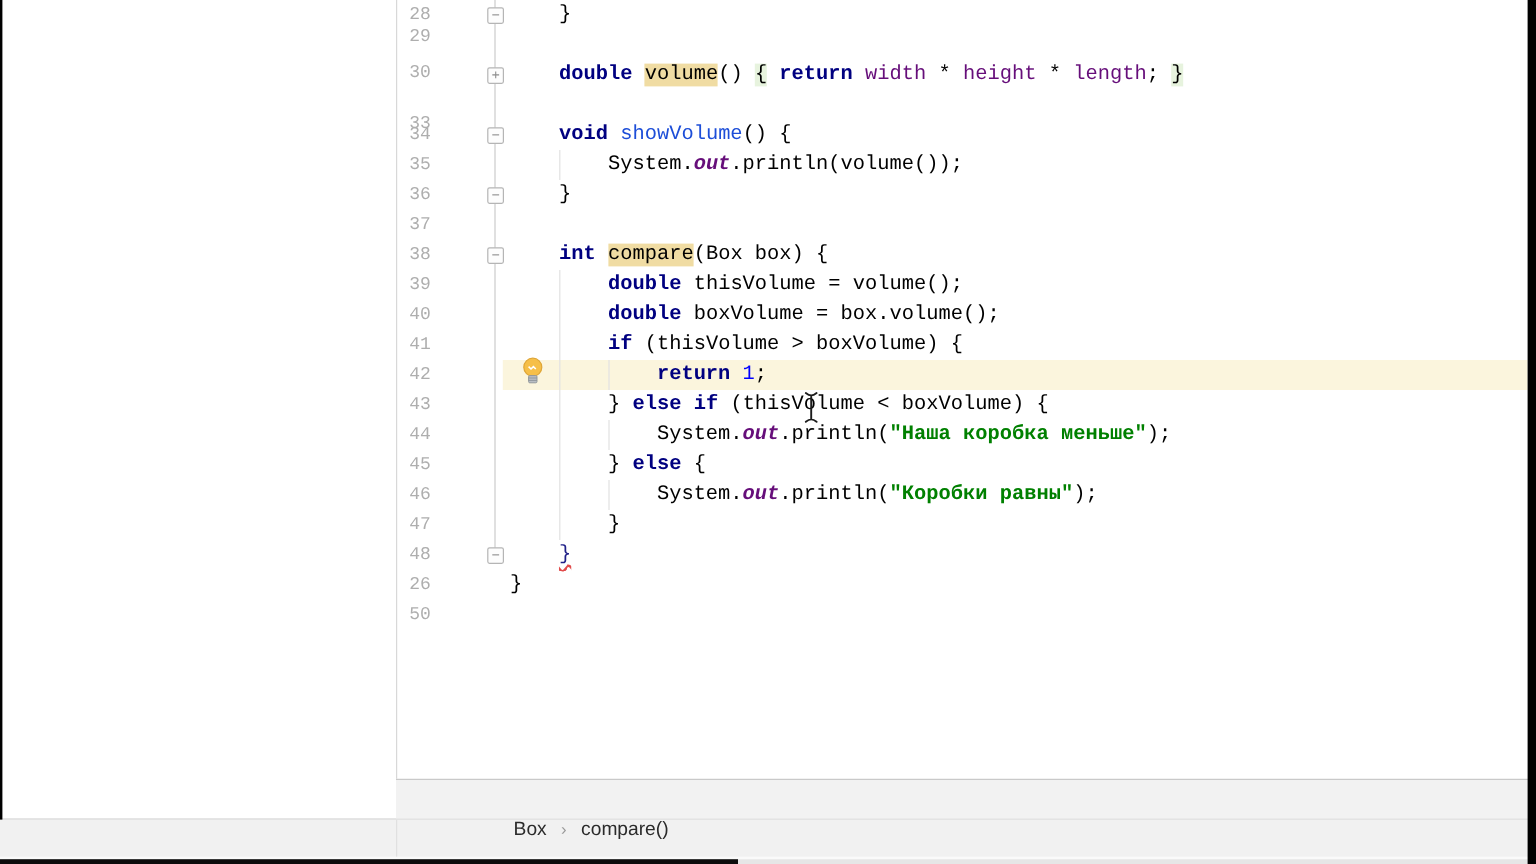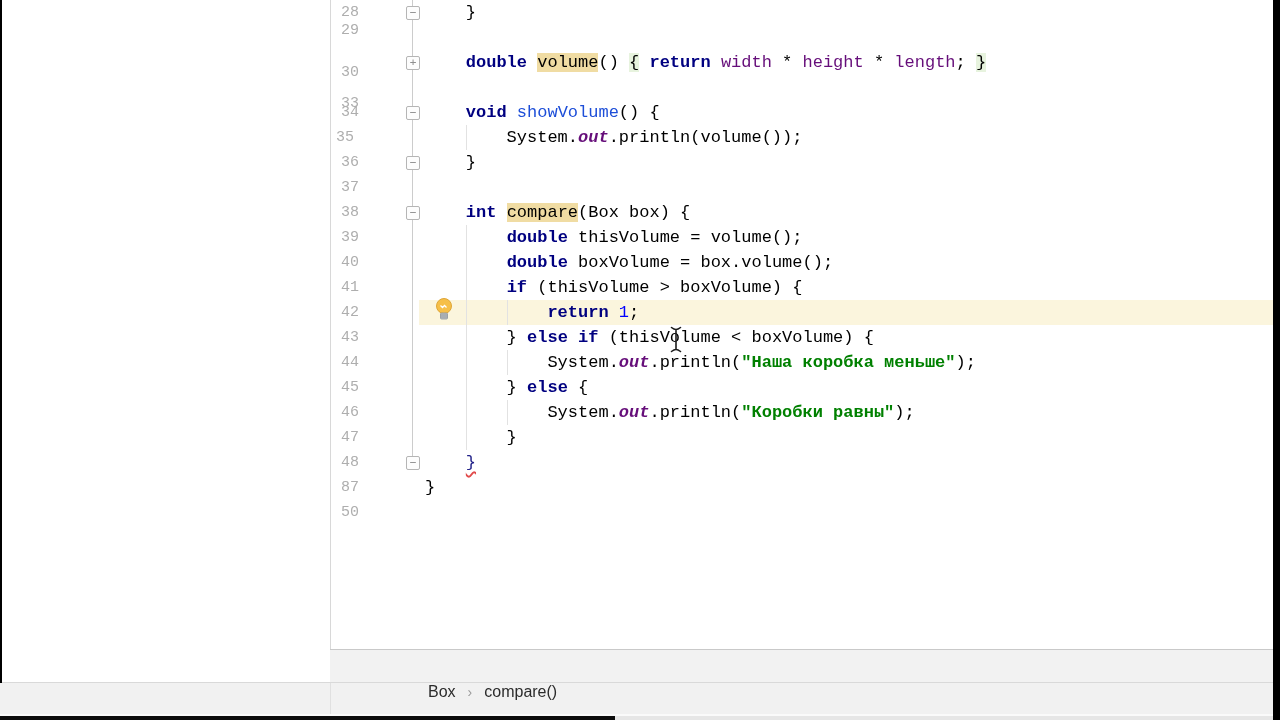--- a/index.html
+++ b/index.html
@@ -60,30 +60,30 @@
 
   <div class="editor" id="editor">
     <div class="gutter-left-border"></div>
     <div class="fold-line"></div>
 
   <div class="gutter-num" style="top: 0px;">28</div>
       <div class="fold-icon" style="top: 6px;">−</div>
       <div class="code-row" style="top: 0px;"><span class="seg-plain">    }</span></div>
       <div class="gutter-num" style="top: 18px;">29</div>
       <div class="code-row" style="top: 25px;"></div>
-      <div class="gutter-num" style="top: 60px;">30</div>
+      <div class="gutter-num" style="top: 48px;">30</div>
       <div class="fold-icon" style="top: 56px;">+</div>
       <div class="code-row" style="top: 50px;"><span class="seg-plain">    </span><span class="seg-kw">double</span><span class="seg-plain"> </span><span class="seg-plain hl-tan">volume</span><span class="seg-plain">() </span><span class="seg-plain hl-green">{</span><span class="seg-plain"> </span><span class="seg-kw">return</span><span class="seg-plain"> </span><span class="seg-fld">width</span><span class="seg-plain"> * </span><span class="seg-fld">height</span><span class="seg-plain"> * </span><span class="seg-fld">length</span><span class="seg-plain">; </span><span class="seg-plain hl-green">}</span></div>
       <div class="gutter-num" style="top: 91px;">33</div>
       <div class="code-row" style="top: 75px;"></div>
       <div class="gutter-num" style="top: 100px;">34</div>
       <div class="fold-icon" style="top: 106px;">−</div>
       <div class="code-row" style="top: 100px;"><span class="seg-plain">    </span><span class="seg-kw">void</span><span class="seg-plain"> </span><span class="seg-gray">showVolume</span><span class="seg-plain">() {</span></div>
       <div class="indent-guide" style="left: 135.84px; top: 125px;"></div>
-      <div class="gutter-num" style="top: 125px; text-align: center;">35</div>
+      <div class="gutter-num" style="top: 125px;">35</div>
       <div class="code-row" style="top: 125px;"><span class="seg-plain">        System.</span><span class="seg-out">out</span><span class="seg-plain">.println(volume());</span></div>
       <div class="gutter-num" style="top: 150px;">36</div>
       <div class="fold-icon" style="top: 156px;">−</div>
       <div class="code-row" style="top: 150px;"><span class="seg-plain">    }</span></div>
       <div class="gutter-num" style="top: 175px;">37</div>
       <div class="code-row" style="top: 175px;"></div>
       <div class="gutter-num" style="top: 200px;">38</div>
       <div class="fold-icon" style="top: 206px;">−</div>
       <div class="code-row" style="top: 200px;"><span class="seg-plain">    </span><span class="seg-kw">int</span><span class="seg-plain"> </span><span class="seg-plain hl-tan">compare</span><span class="seg-plain">(Box box) {</span></div>
       <div class="indent-guide" style="left: 135.84px; top: 225px;"></div>
@@ -120,21 +120,21 @@
       <div class="indent-guide" style="left: 135.84px; top: 400px;"></div>
       <div class="indent-guide" style="left: 176.68px; top: 400px;"></div>
       <div class="gutter-num" style="top: 400px;">46</div>
       <div class="code-row" style="top: 400px;"><span class="seg-plain">            System.</span><span class="seg-out">out</span><span class="seg-plain">.println(</span><span class="seg-str">"Коробки равны"</span><span class="seg-plain">);</span></div>
       <div class="indent-guide" style="left: 135.84px; top: 425px;"></div>
       <div class="gutter-num" style="top: 425px;">47</div>
       <div class="code-row" style="top: 425px;"><span class="seg-plain">        }</span></div>
       <div class="gutter-num" style="top: 450px;">48</div>
       <div class="fold-icon" style="top: 456px;">−</div>
       <div class="code-row" style="top: 450px;"><span class="seg-plain">    </span><span class="seg-err">}</span></div>
-      <div class="gutter-num" style="top: 475px;">87</div>
+      <div class="gutter-num" style="top: 475px;">26</div>
       <div class="code-row" style="top: 475px;"><span class="seg-plain">}</span></div>
       <div class="gutter-num" style="top: 500px;">50</div>
       <div class="code-row" style="top: 500px;"></div>
     </div>
 
   <div class="breadcrumb-bar">
     <div class="breadcrumb-inner" id="breadcrumb"><span class="crumb">Box</span><span class="crumb-sep">›</span><span class="crumb">compare()</span></div>
   </div>
 
   <div class="status-strip"></div>

